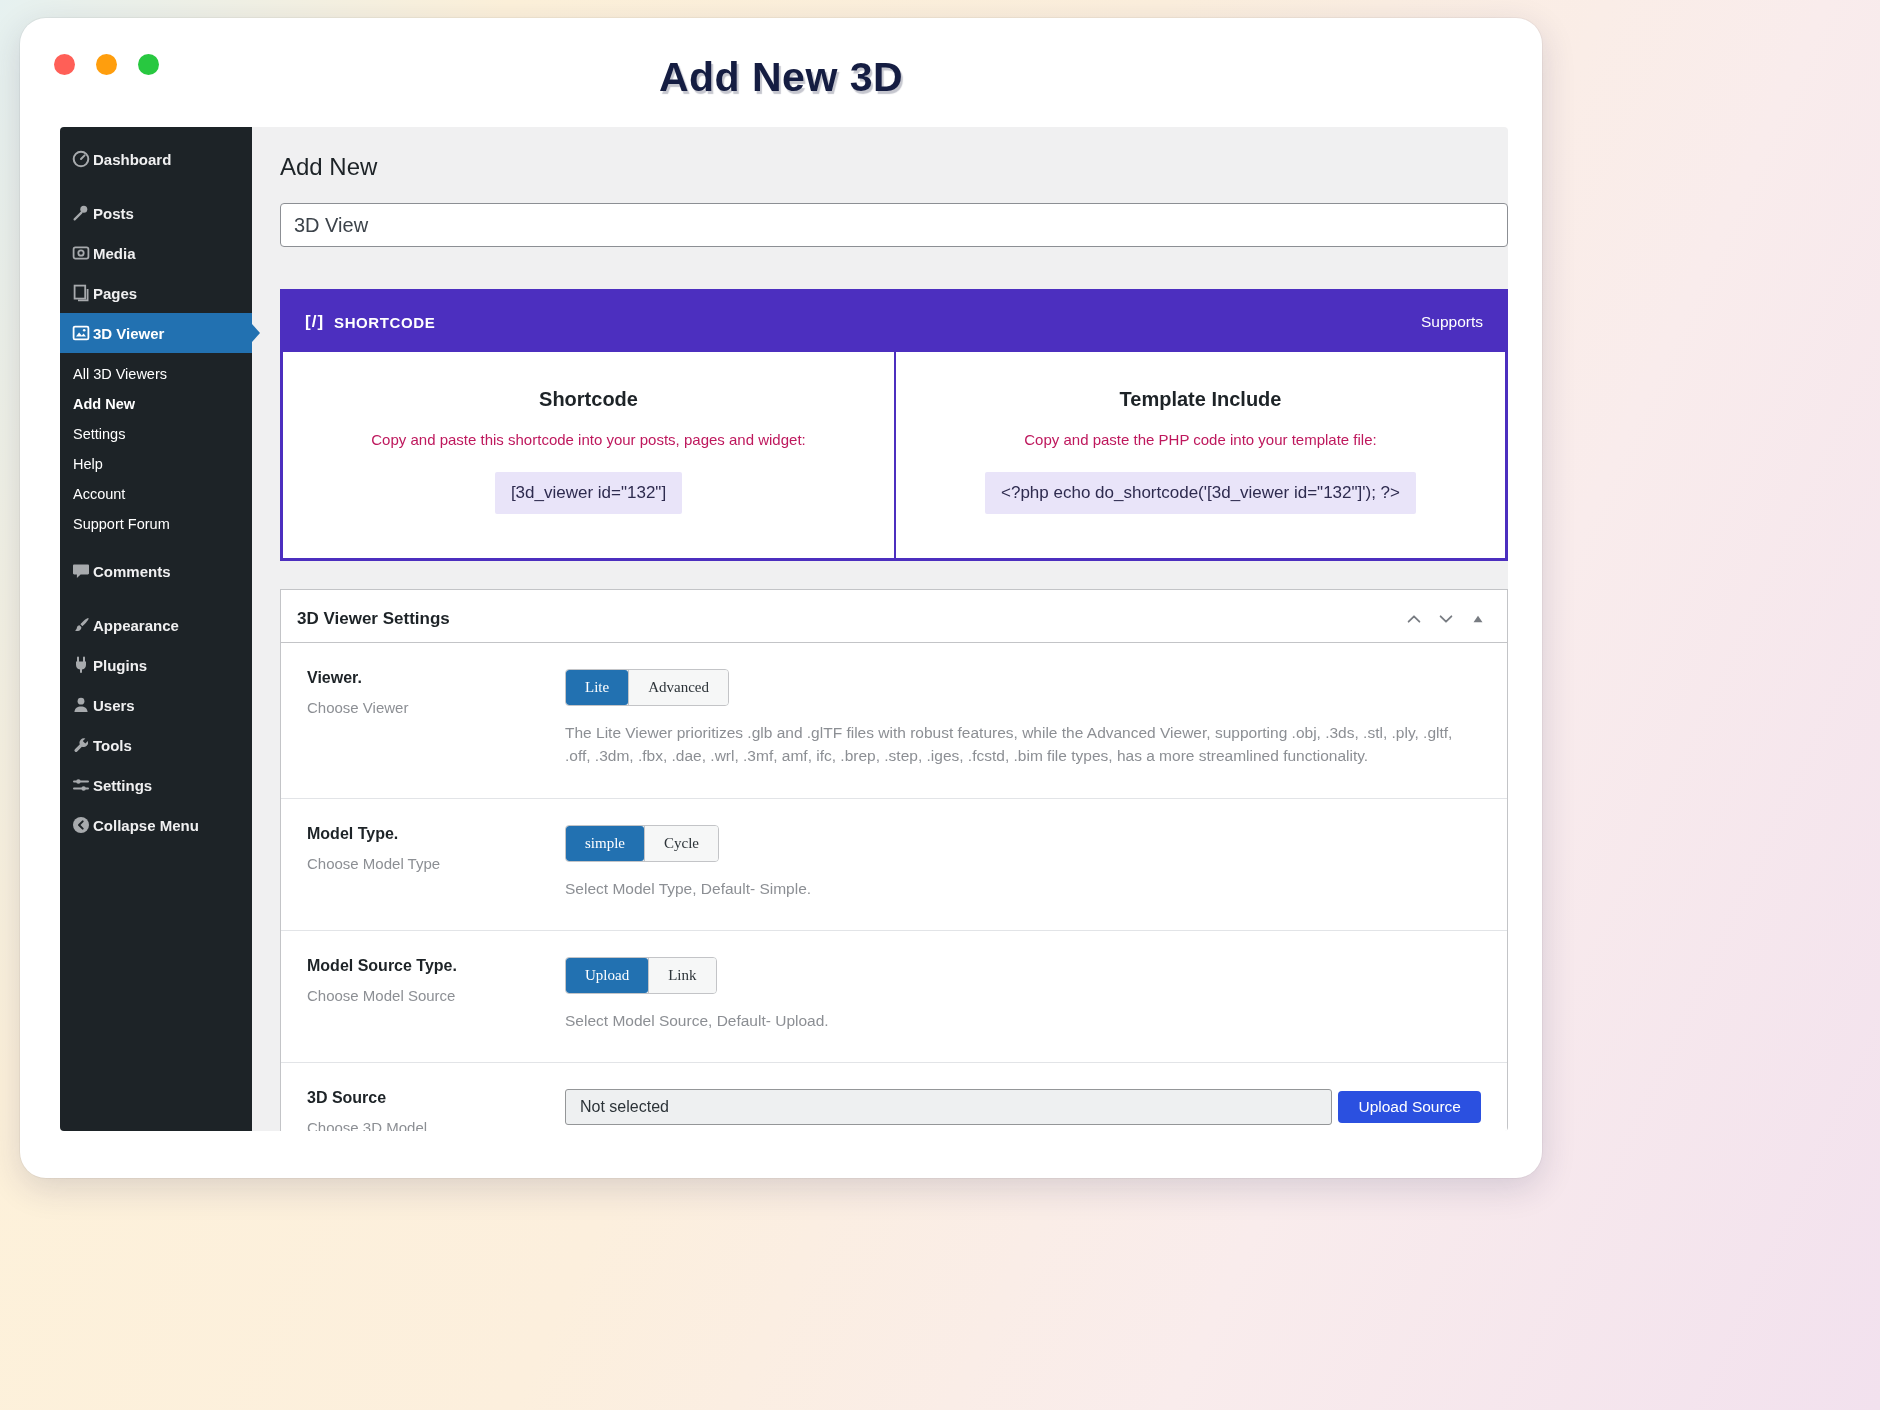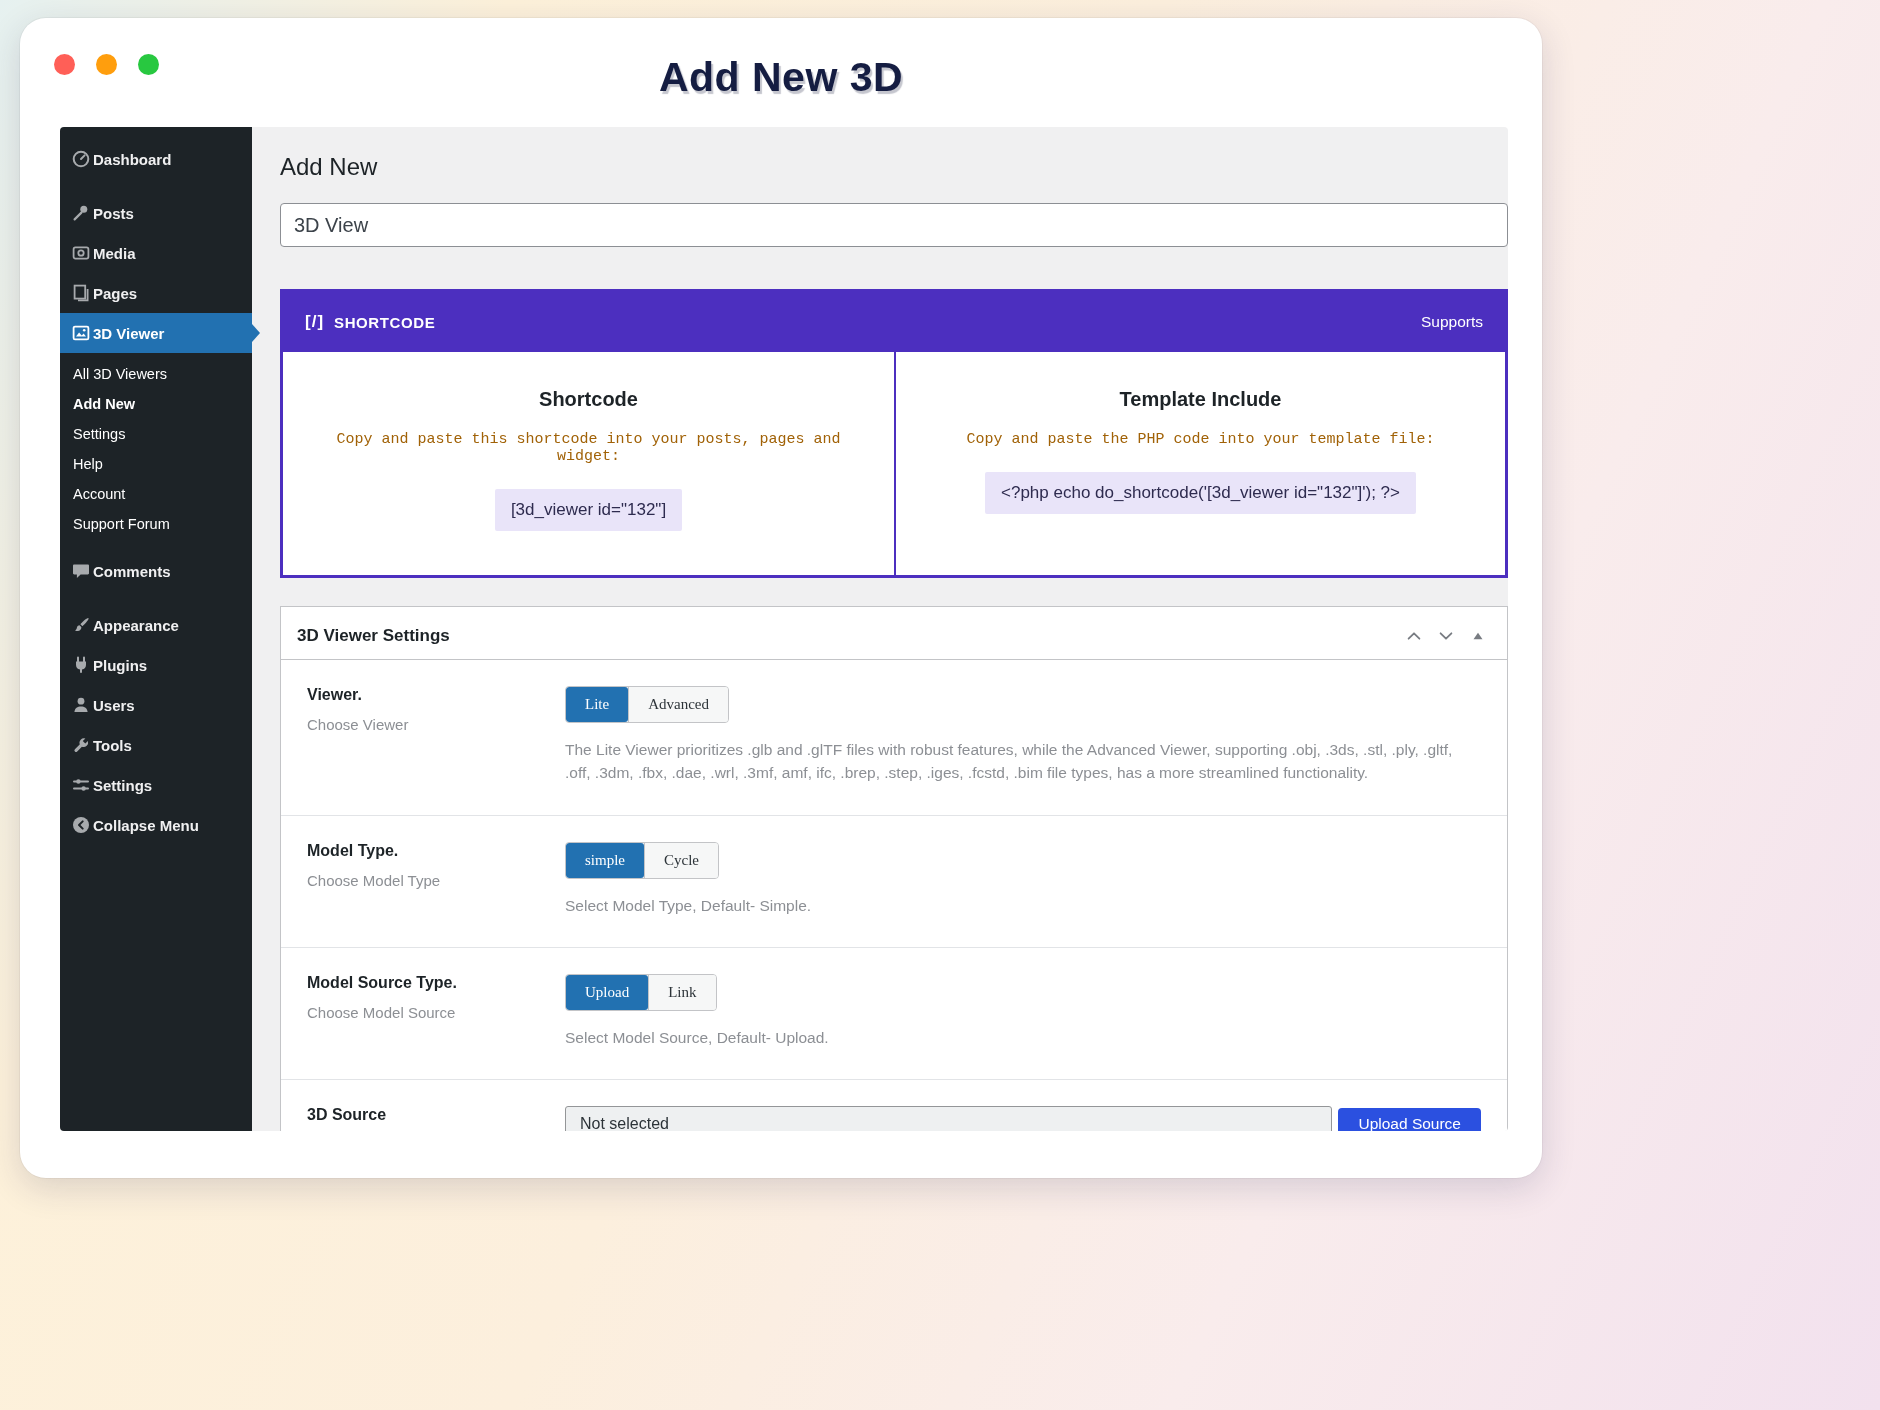--- a/index.html
+++ b/index.html
@@ -77,21 +77,21 @@
     display: flex; align-items: center; justify-content: space-between; padding: 0 22px;
   }
   .sc-header-left { display: flex; align-items: center; gap: 10px; }
   .sc-brackets { font-weight: 700; font-size: 17px; letter-spacing: 1px; }
   .sc-header-label { font-size: 15px; font-weight: 700; letter-spacing: .6px; }
   .sc-supports { font-size: 15.5px; color: #fff; cursor: pointer; }
   .sc-body { display: grid; grid-template-columns: 1fr 1fr; }
   .sc-col { padding: 36px 28px 44px; text-align: center; }
   .sc-col + .sc-col { border-left: 2px solid var(--purple); }
   .sc-col h3 { font-size: 20px; font-weight: 700; color: #1d2327; margin-bottom: 20px; }
-  .sc-desc { font-size: 15px; color: #a16207; margin-bottom: 24px; font-family: Liberation Mono, monospace; }
+  .sc-desc { font-size: 15px; color: #be185d; margin-bottom: 24px; }
   .sc-code {
     display: inline-block; background: #e9e4f9; color: #2e2b4f;
     padding: 11px 16px; font-size: 17px; border-radius: 2px;
   }
 
   
   .settings-panel { margin-top: 28px; background: #fff; border: 1px solid #c3c4c7; }
   .sp-header {
     display: flex; align-items: center; justify-content: space-between;
     padding: 13px 16px; border-bottom: 1px solid #c3c4c7; margin-top: 6px;

